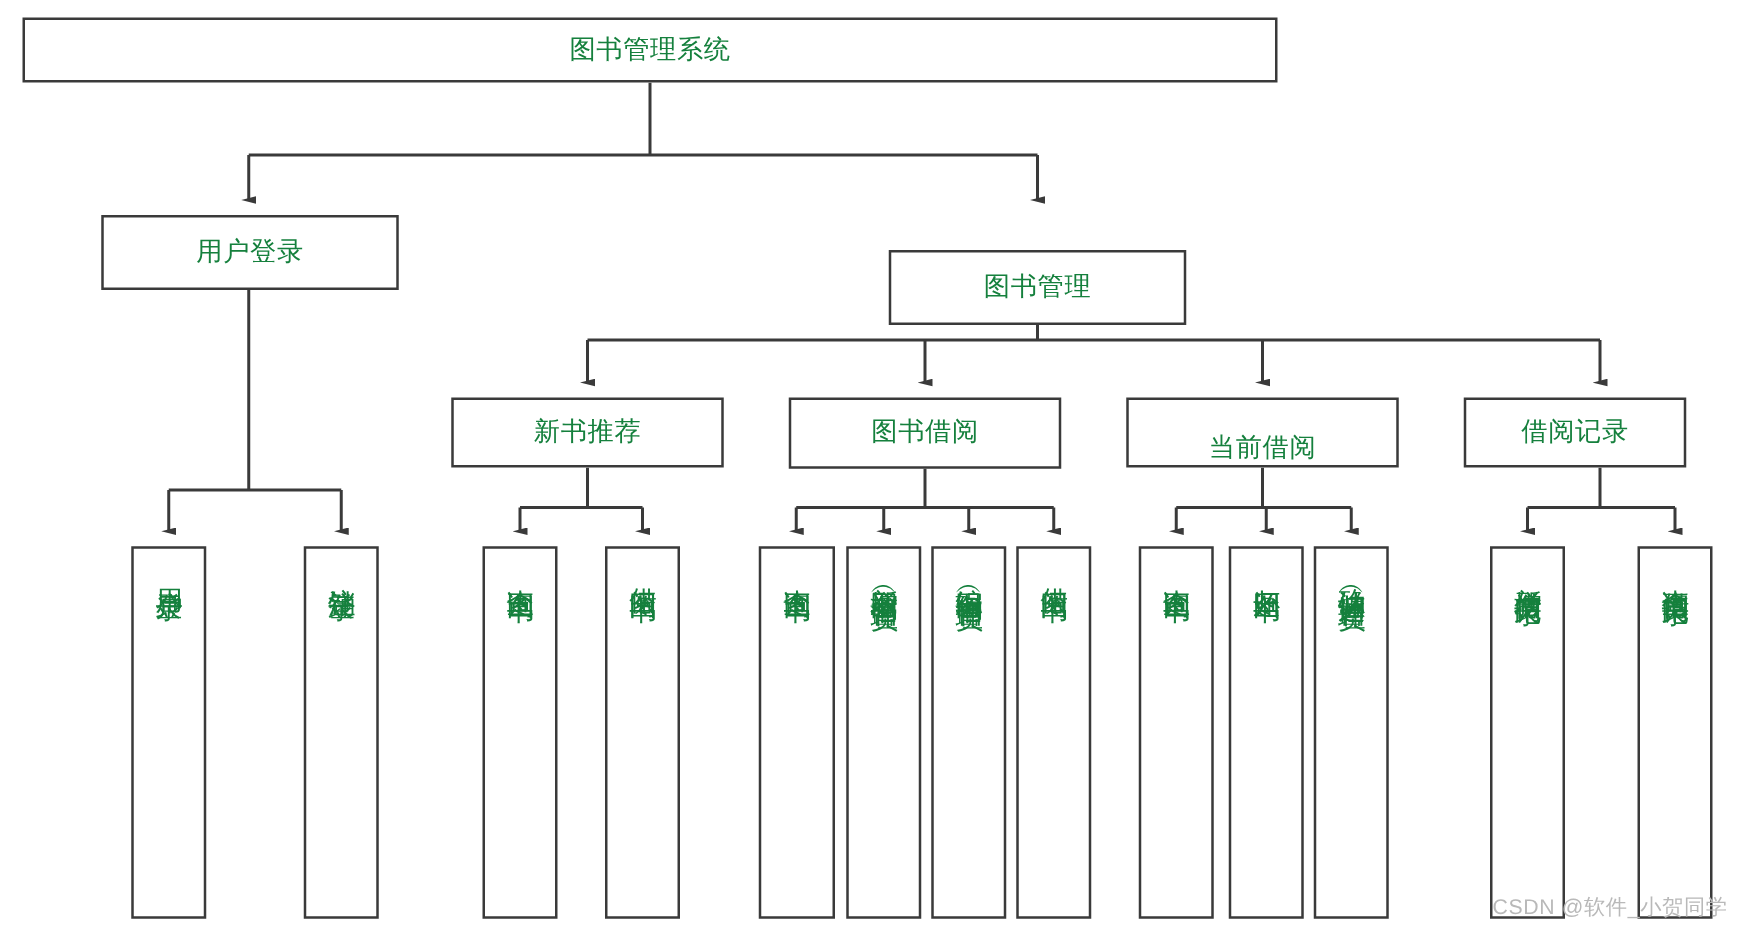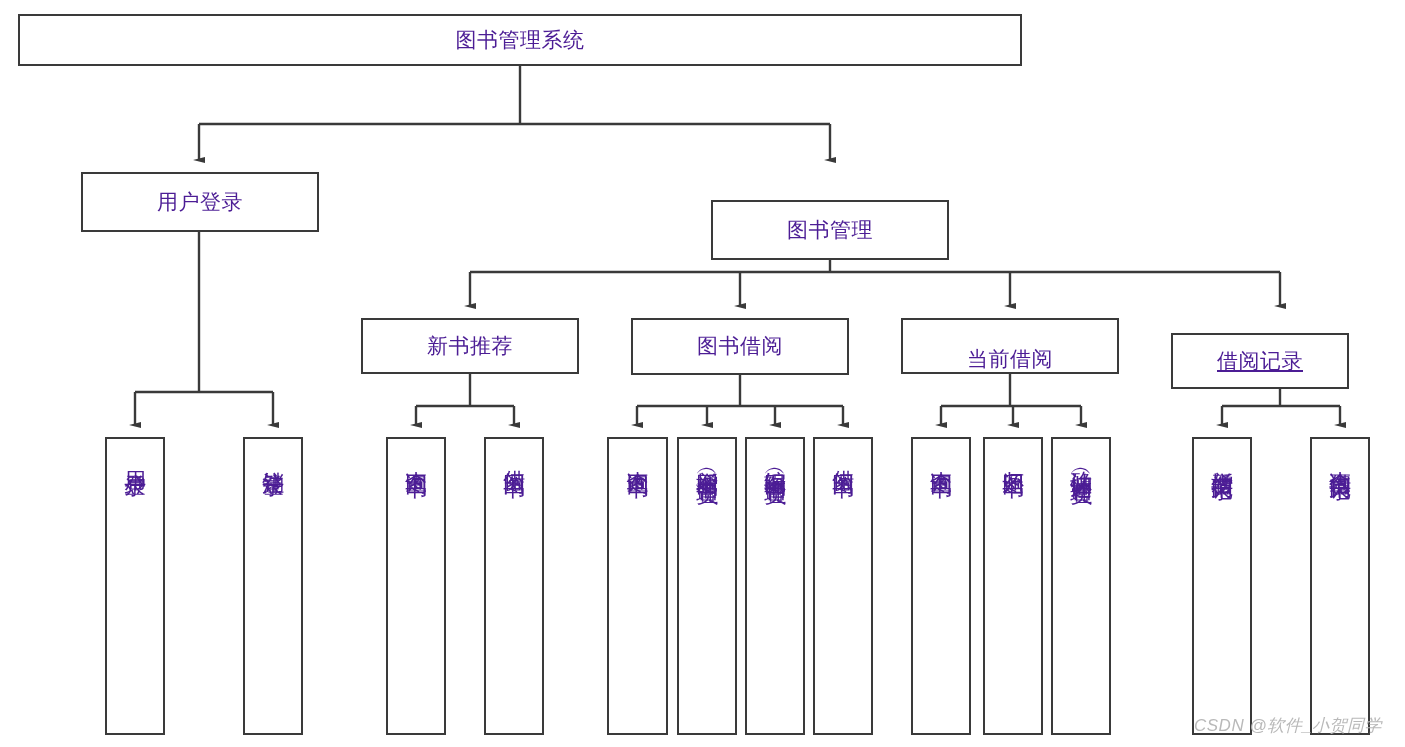--- a/index.html
+++ b/index.html
@@ -26,21 +26,21 @@
     pointer-events: none;
   }
   .node {
     position: absolute;
     box-sizing: border-box;
     background: #ffffff;
     border: 2px solid #3a3a3a;
     display: flex;
     align-items: center;
     justify-content: center;
-    color: #4c1d95;
+    color: #15803d;
     z-index: 3;
   }
   .node .label {
     display: block;
     text-align: center;
     line-height: 1.18;
     letter-spacing: 0.5px;
   }
   
   .node.h .label {
@@ -137,21 +137,21 @@
 
   <div class="node h" style="left:361px; top:318px; width:218px; height:56px;justify-content:center;">
     <span class="label">新书推荐</span>
   </div>
   <div class="node h" style="left:631px; top:318px; width:218px; height:57px;">
     <span class="label">图书借阅</span>
   </div>
   <div class="node h" style="left:901px; top:318px; width:218px; height:56px;align-items:flex-end;">
     <span class="label">当前借阅</span>
   </div>
-  <div class="node h" style="left:1171px; top:333px; width:178px; height:56px;text-decoration:underline;">
+  <div class="node h" style="left:1171px; top:318px; width:178px; height:56px;">
     <span class="label">借阅记录</span>
   </div>
 
   <div class="node v" style="left:105px; top:437px; width:60px; height:298px;">
     <span class="label">用户登录</span>
   </div>
   <div class="node v" style="left:243px; top:437px; width:60px; height:298px;">
     <span class="label">注销登录</span>
   </div>
 
@@ -185,15 +185,15 @@
     <span class="label">确认归还（管理员）</span>
   </div>
 
   <div class="node v" style="left:1192px; top:437px; width:60px; height:298px;">
     <span class="label">新增借阅记录</span>
   </div>
   <div class="node v" style="left:1310px; top:437px; width:60px; height:298px;">
     <span class="label">查询借阅记录</span>
   </div>
 
-  <div class="watermark" style="left:1194px; top:714px;font-style:italic;">CSDN @软件_小贺同学</div>
+  <div class="watermark" style="left:1194px; top:714px;">CSDN @软件_小贺同学</div>
 
 </div>
 
 </body></html>

